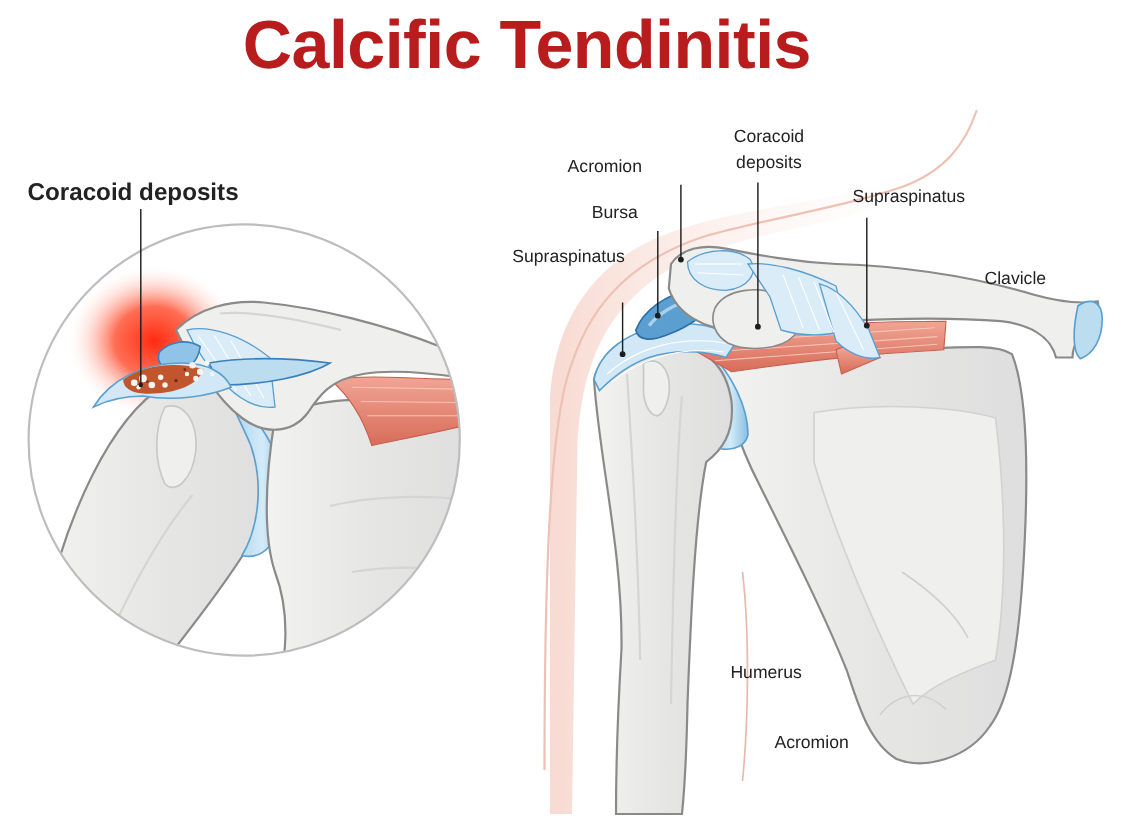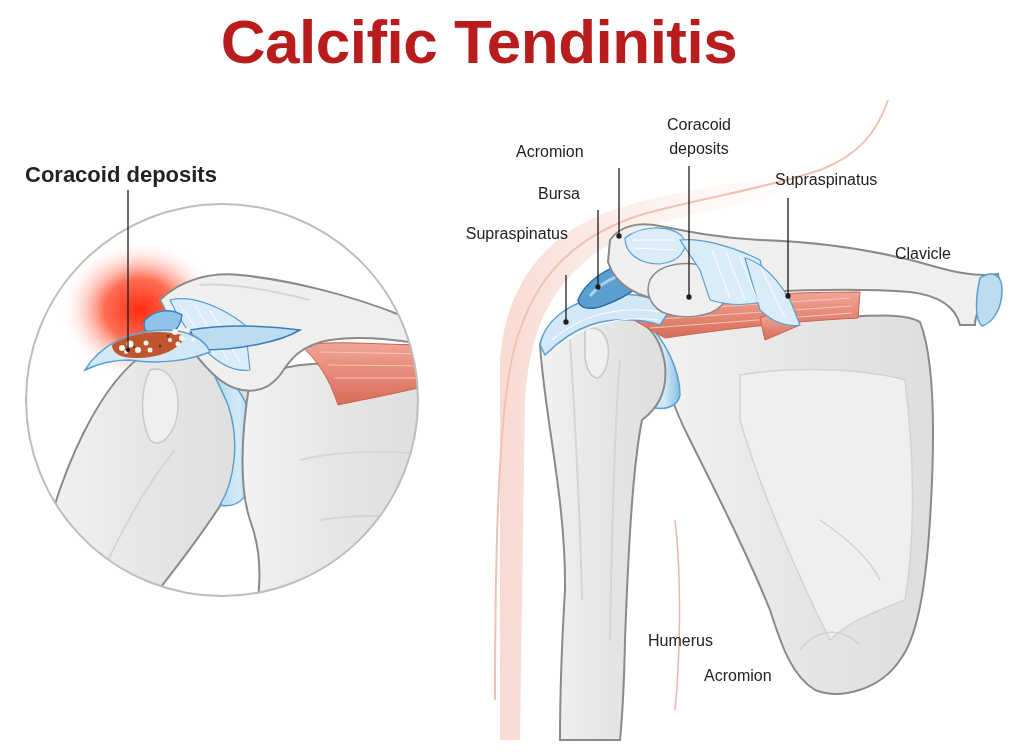--- a/index.html
+++ b/index.html
@@ -194,14 +194,14 @@
 <div class="lbl center" style="left:645px; top:113px; width:108px;">
   <div>Coracoid</div>
   <div>deposits</div>
 </div>
 <div class="lbl" style="left:538px; top:182px;">Bursa</div>
 <div class="lbl" style="left:775px; top:168px;">Supraspinatus</div>
 <div class="lbl right" style="left:400px; top:222px; width:168px;">
   <div>Supraspinatus</div>
 </div>
 <div class="lbl" style="left:895px; top:242px;">Clavicle</div>
-<div class="lbl" style="left:648px; top:600px;margin-top:29px;">Humerus</div>
+<div class="lbl" style="left:664px; top:600px;">Humerus</div>
 <div class="lbl" style="left:704px; top:664px;">Acromion</div>
 
 </body></html>

